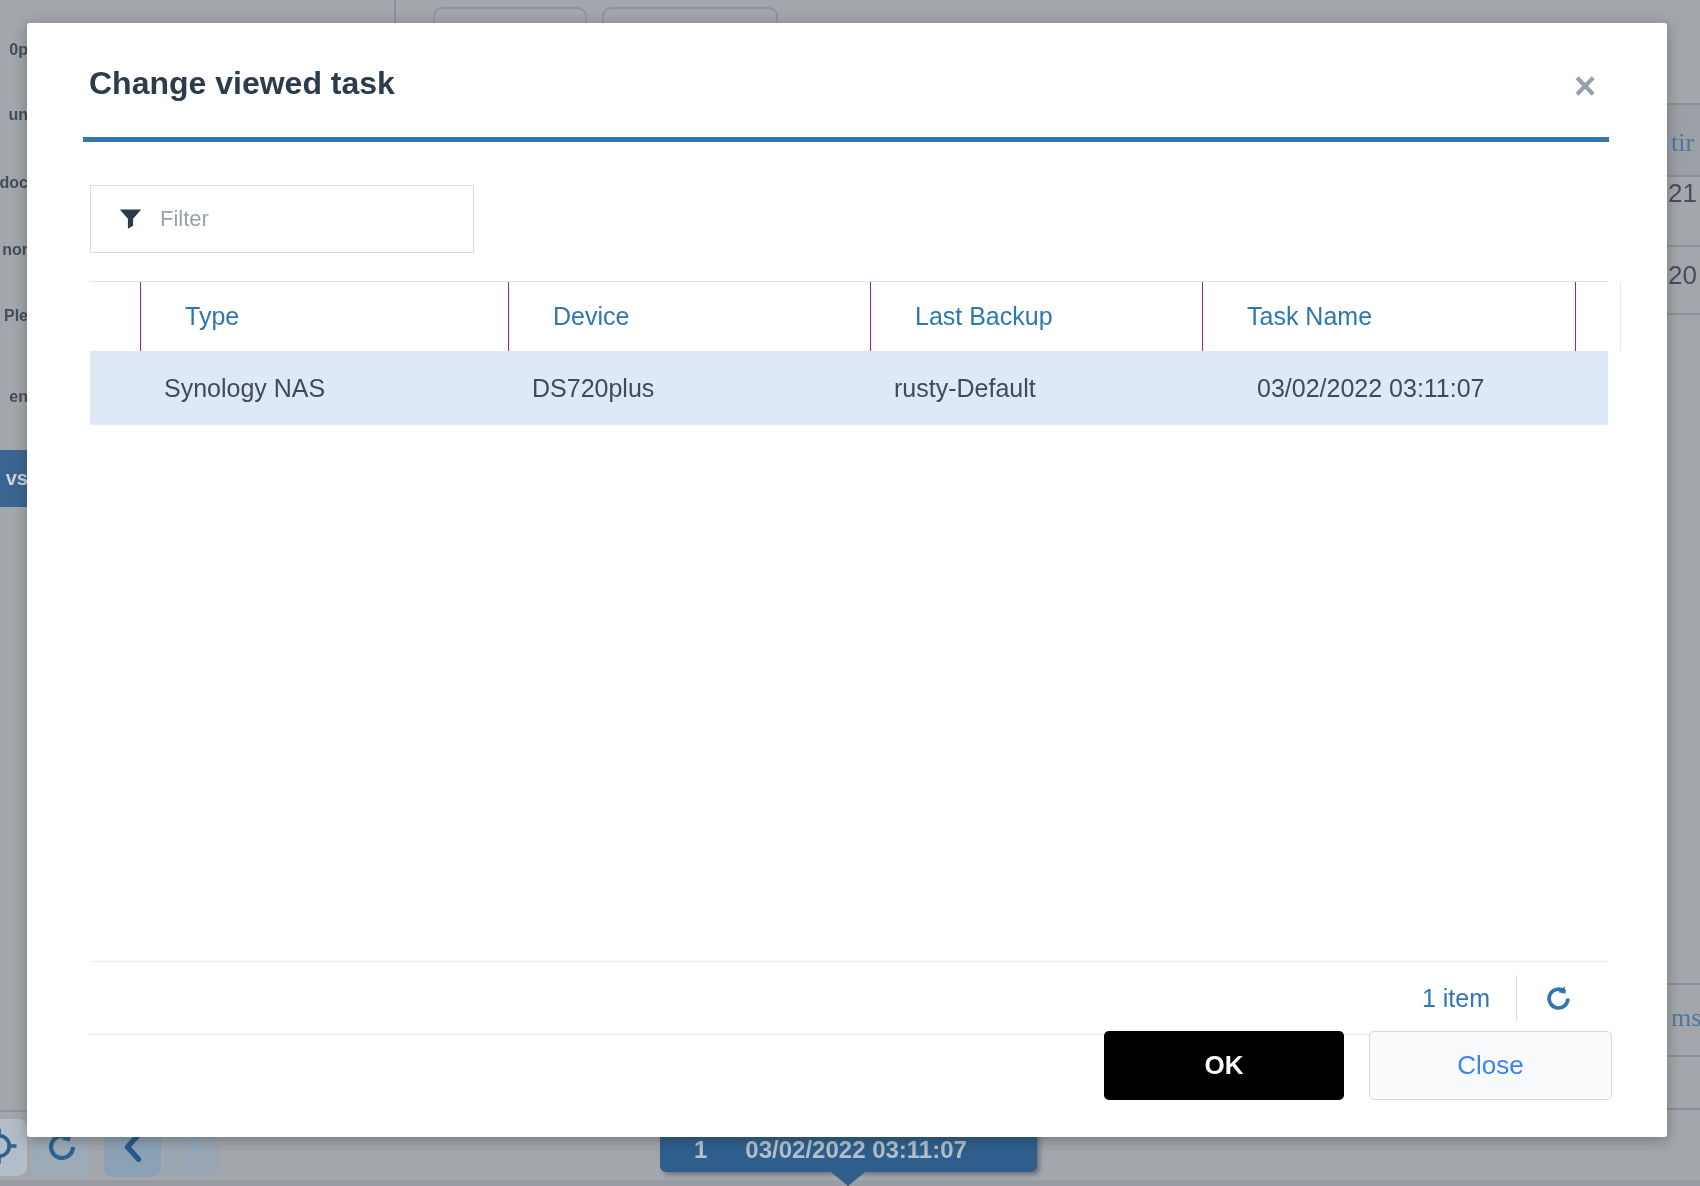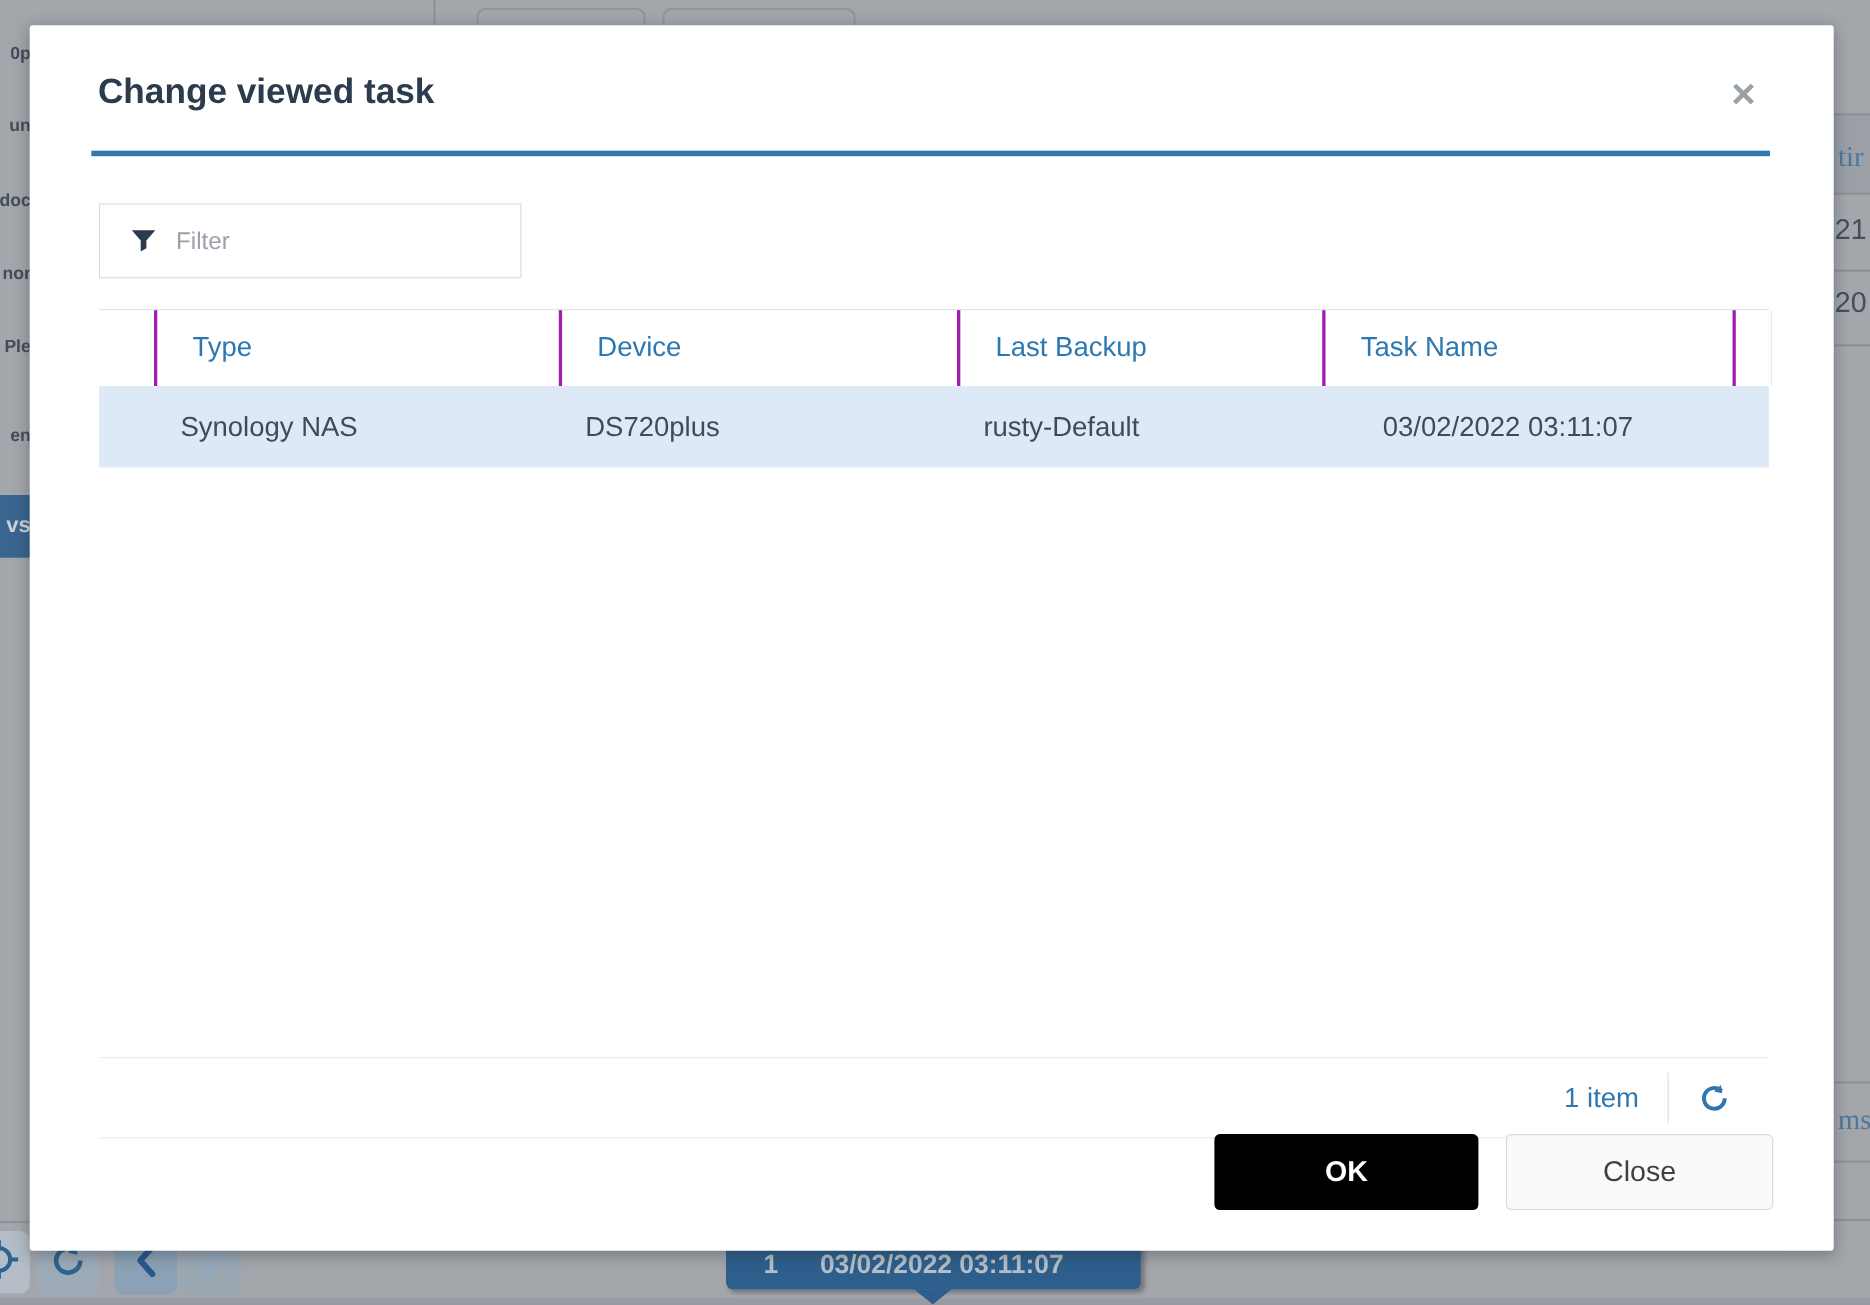--- a/index.html
+++ b/index.html
@@ -43,42 +43,42 @@
 
   .filter-box { left:63px; top:162px; width:384px; height:68px; border:1px solid #d8dbdf; background:#fff;
                 display:flex; align-items:center; }
   .filter-box svg { margin-left:26px; flex:none; }
   .filter-box input { border:none; outline:none; flex:1; margin-left:16px; margin-right:8px;
                       font-family:"Liberation Sans", sans-serif; font-size:22px; color:#40495a; }
   .filter-box input::placeholder { color:#9aa1ab; opacity:1; }
 
   .tbl-head { left:63px; top:258px; width:1518px; height:70px; border-top:1px solid #dbe3eb; display:flex; }
   .tbl-head .cell { height:100%; line-height:68px; font-size:25px; color:#2e78b2;
-                    padding-left:32px; border-left:3px solid #a21caf; overflow:hidden; cursor:pointer; }
+                    padding-left:44px; border-left:1px solid #a21caf; overflow:hidden; cursor:pointer; }
   .tbl-head .cell:first-child { border-left:none; padding-left:0; }
   .tbl-head .cell:last-child { border-right:1px solid #e4e9ee; }
   .tbl-row { left:63px; top:328px; width:1518px; height:74px; background:#dde9f7;
              border-bottom:1px solid #e9eef3; display:flex; cursor:pointer; }
   .tbl-row .cell { height:100%; line-height:74px; font-size:25px; color:#404a58; padding-left:24px;
                    overflow:hidden; white-space:nowrap; }
   .c0 { width:50px; flex:none; }  .c1 { width:368px; flex:none; }
   .c2 { width:362px; flex:none; } .c3 { width:373px; flex:none; }
   .c4 { width:332px; flex:none; } .c5 { width:33px; flex:none; }
 
   .list-footer { left:63px; top:938px; width:1518px; height:74px;
                  border-top:1px solid #e6e9ed; border-bottom:1px solid #e6e9ed;
                  display:flex; align-items:center; justify-content:flex-end; padding-right:34px; }
   .item-count { color:#3177b4; font-size:25px; white-space:nowrap; }
   .footer-vdiv { width:1px; height:46px; background:#d9dde2; margin:0 26px; }
 
   .btn { display:flex; align-items:center; justify-content:center; border-radius:5px;
          font-size:26px; cursor:pointer; }
   .btn-ok { left:1077px; top:1008px; width:240px; height:69px; background:#000000; color:#ffffff; font-weight:bold; }
   .btn-close { left:1342px; top:1008px; width:243px; height:69px; background:#f8fafb;
-               border:1px solid #d6dadd; color:#404040; }
+               border:1px solid #d6dadd; color:#3b82f6; }
 </style>
 </head>
 <body>
 
 <div class="screen">
 
   <div class="bg-el bg-vline-top"></div>
   <div class="bg-el bg-topbtn" style="left:433px;width:154px;"></div>
   <div class="bg-el bg-topbtn" style="left:602px;width:176px;"></div>
 
@@ -91,21 +91,21 @@
   <div class="bg-el bg-active-band">
     <span>vs</span>
   </div>
 
   <div class="bg-el bg-right-headerband"></div>
   <div class="bg-el bg-hline" style="top:103px;"></div>
   <div class="bg-el bg-hline" style="top:175px;"></div>
   <div class="bg-el bg-hline" style="top:245px;"></div>
   <div class="bg-el bg-hline" style="top:313px;"></div>
   <div class="bg-el bg-right-txt-blue" style="top:128px;">tir</div>
-  <div class="bg-el bg-right-txt-dark" style="top:193px;">21</div>
+  <div class="bg-el bg-right-txt-dark" style="top:178px;">21</div>
   <div class="bg-el bg-right-txt-dark" style="top:260px;">20</div>
 
   <div class="bg-el bg-hline" style="top:983px;"></div>
   <div class="bg-el bg-right-txt-blue" style="top:1003px;">ms</div>
   <div class="bg-el bg-hline" style="top:1055px;"></div>
   <div class="bg-el bg-hline" style="top:1108px;"></div>
   <div class="bg-el bg-bottom-line-left"></div>
   <div class="bg-el bg-bottombar"></div>
 
   <div class="bg-el bg-iconbtn" style="left:-30px;top:1119px;background:#b3bdc7;">

